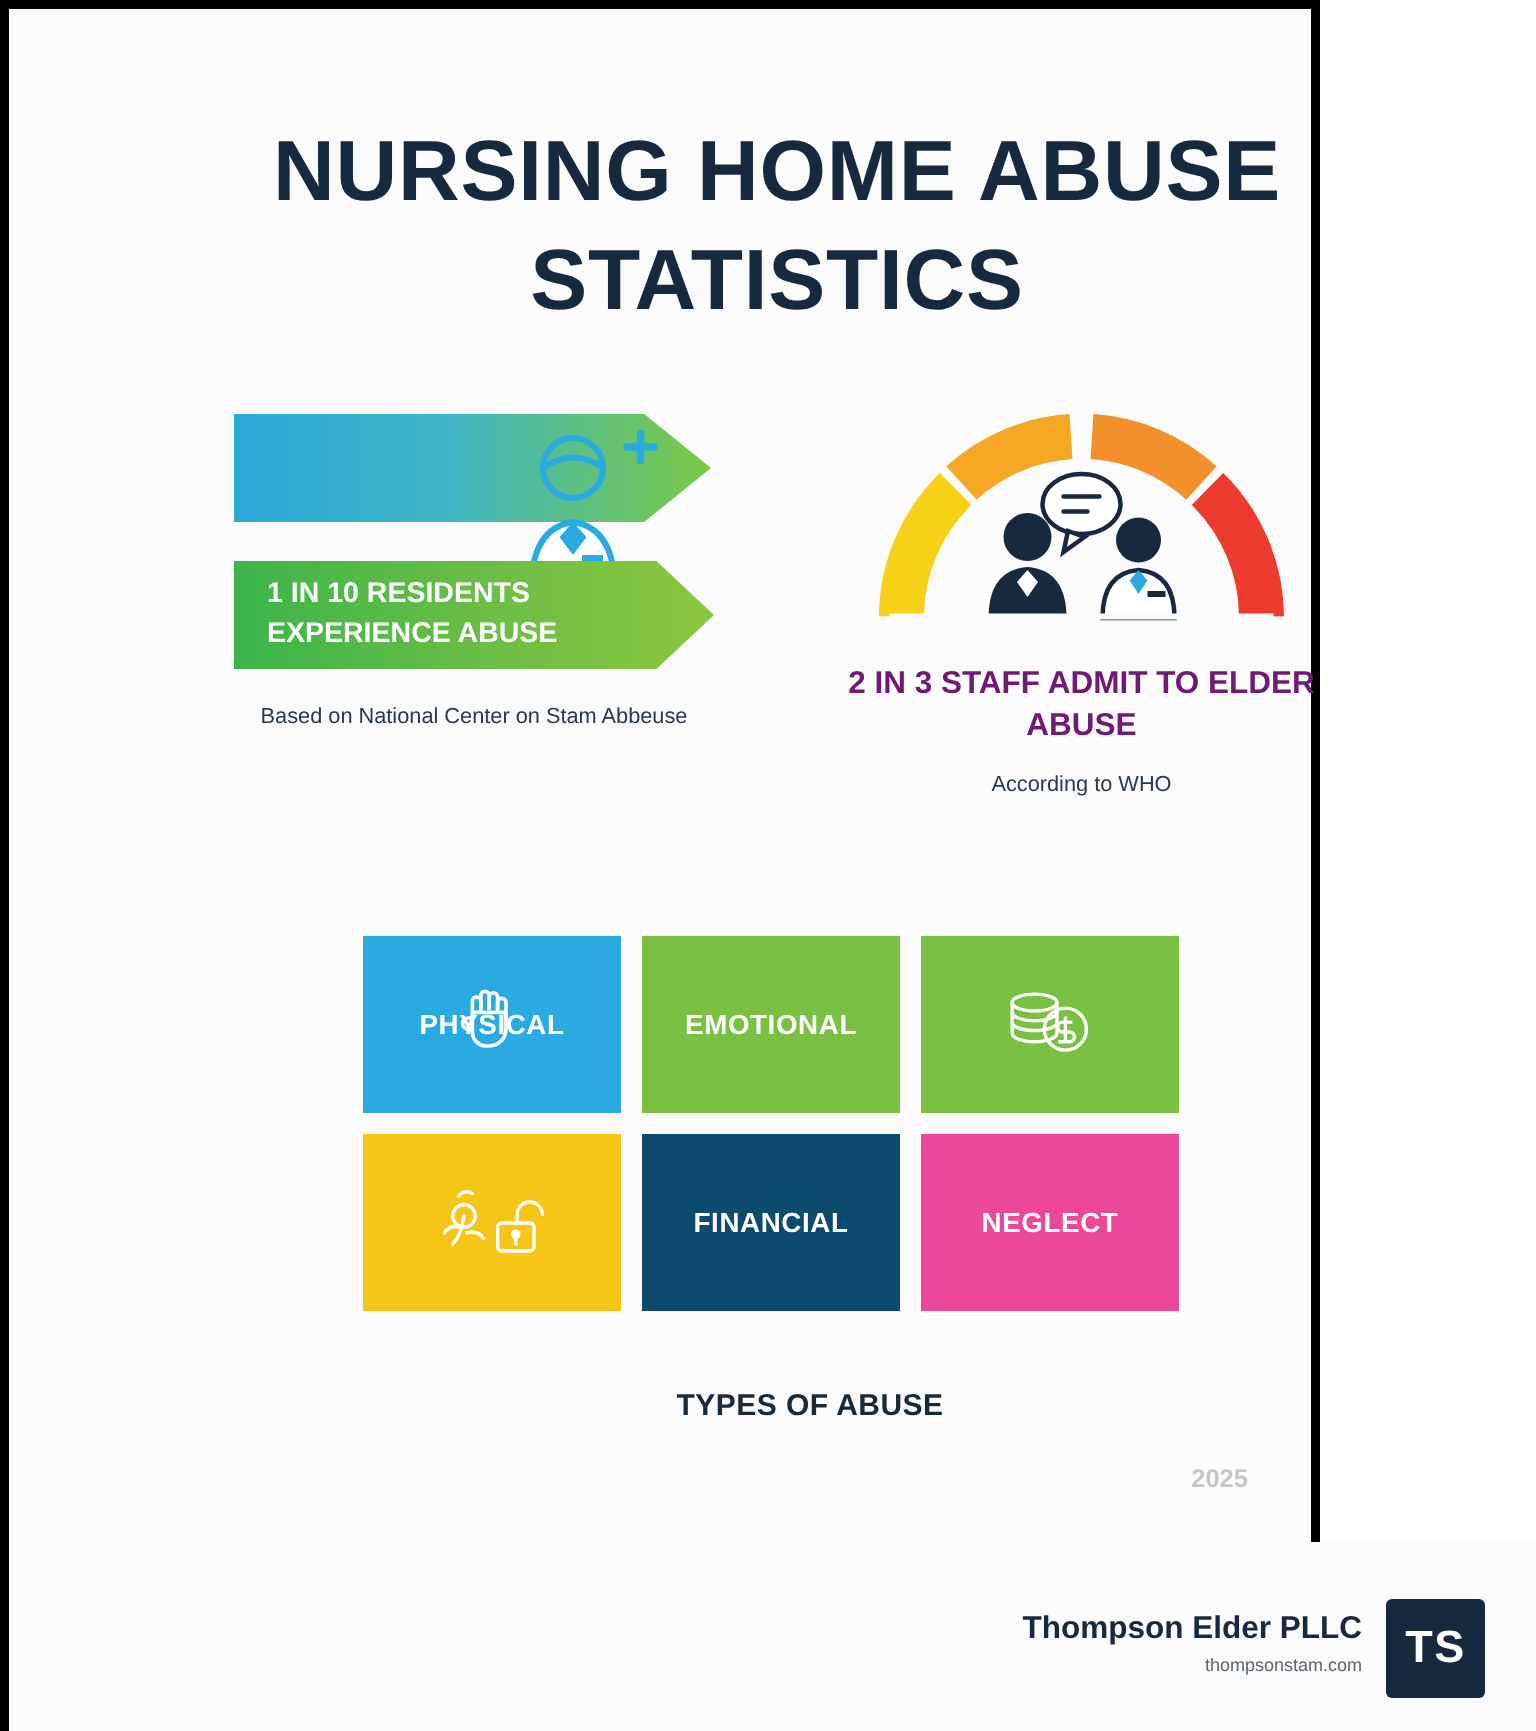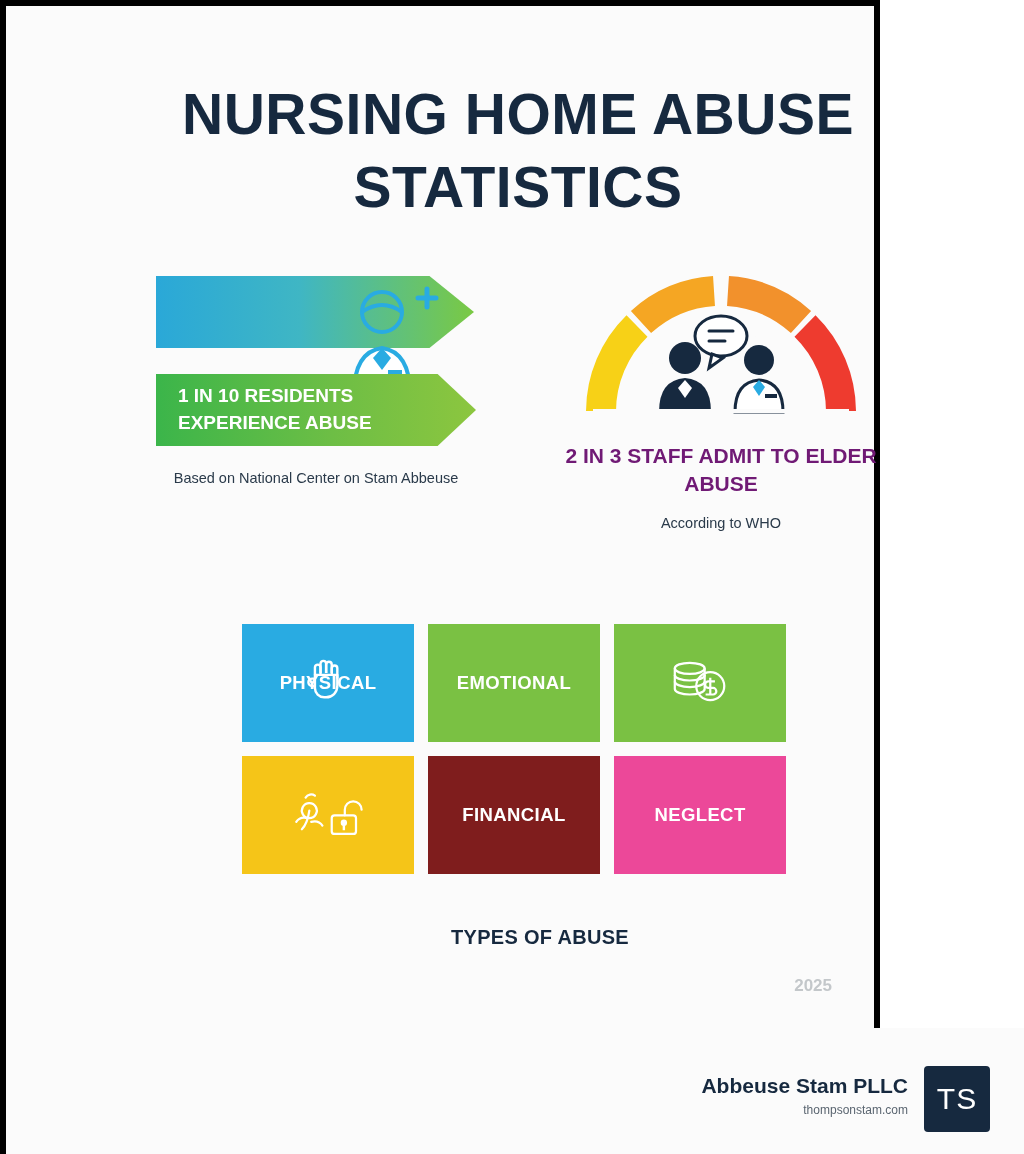--- a/index.html
+++ b/index.html
@@ -211,21 +211,21 @@
   .logo-box {
     position: absolute;
     right: 40px;
     top: 38px;
     width: 66px;
     height: 66px;
     background: #16293f;
     border-radius: 4px;
     color: #ffffff;
     font-size: 30px;
-    font-weight: normal;
+    font-weight: bold;
     display: flex;
     align-items: center;
     justify-content: center;
     letter-spacing: 1px;
   }
 </style>
 </head>
 <body>
 
 <div class="page">
@@ -348,35 +348,35 @@
             <path d="M58 33 v-6 a9 9 0 0 1 18 0"></path>
             <rect x="44" y="33" width="26" height="20" rx="3"></rect>
           </g>
           <circle cx="57" cy="41" r="3.4" fill="#ffffff"></circle>
           <rect x="55.7" y="42" width="2.6" height="7" fill="#ffffff"></rect>
         </svg>
       </span>
       <span class="tile-label"></span>
     </div>
 
-    <div class="tile" style="background:#7f1d1d;">
+    <div class="tile" style="background:#0c4a6e;">
       <span class="tile-label">FINANCIAL</span>
     </div>
 
     <div class="tile" style="background:#ec4899;">
       <span class="tile-label">NEGLECT</span>
     </div>
   </div>
 
   <div class="types-caption">TYPES OF ABUSE</div>
 
   <div class="year-label">2025</div>
 
   <div class="rule"></div>
   <div class="footer">
     <div class="footer-text">
-      <div class="firm-name">Abbeuse Stam PLLC</div>
+      <div class="firm-name">Thompson Elder PLLC</div>
       <div class="firm-url">thompsonstam.com</div>
     </div>
     <div class="logo-box">TS</div>
   </div>
 
 </div>
 
 </body></html>

